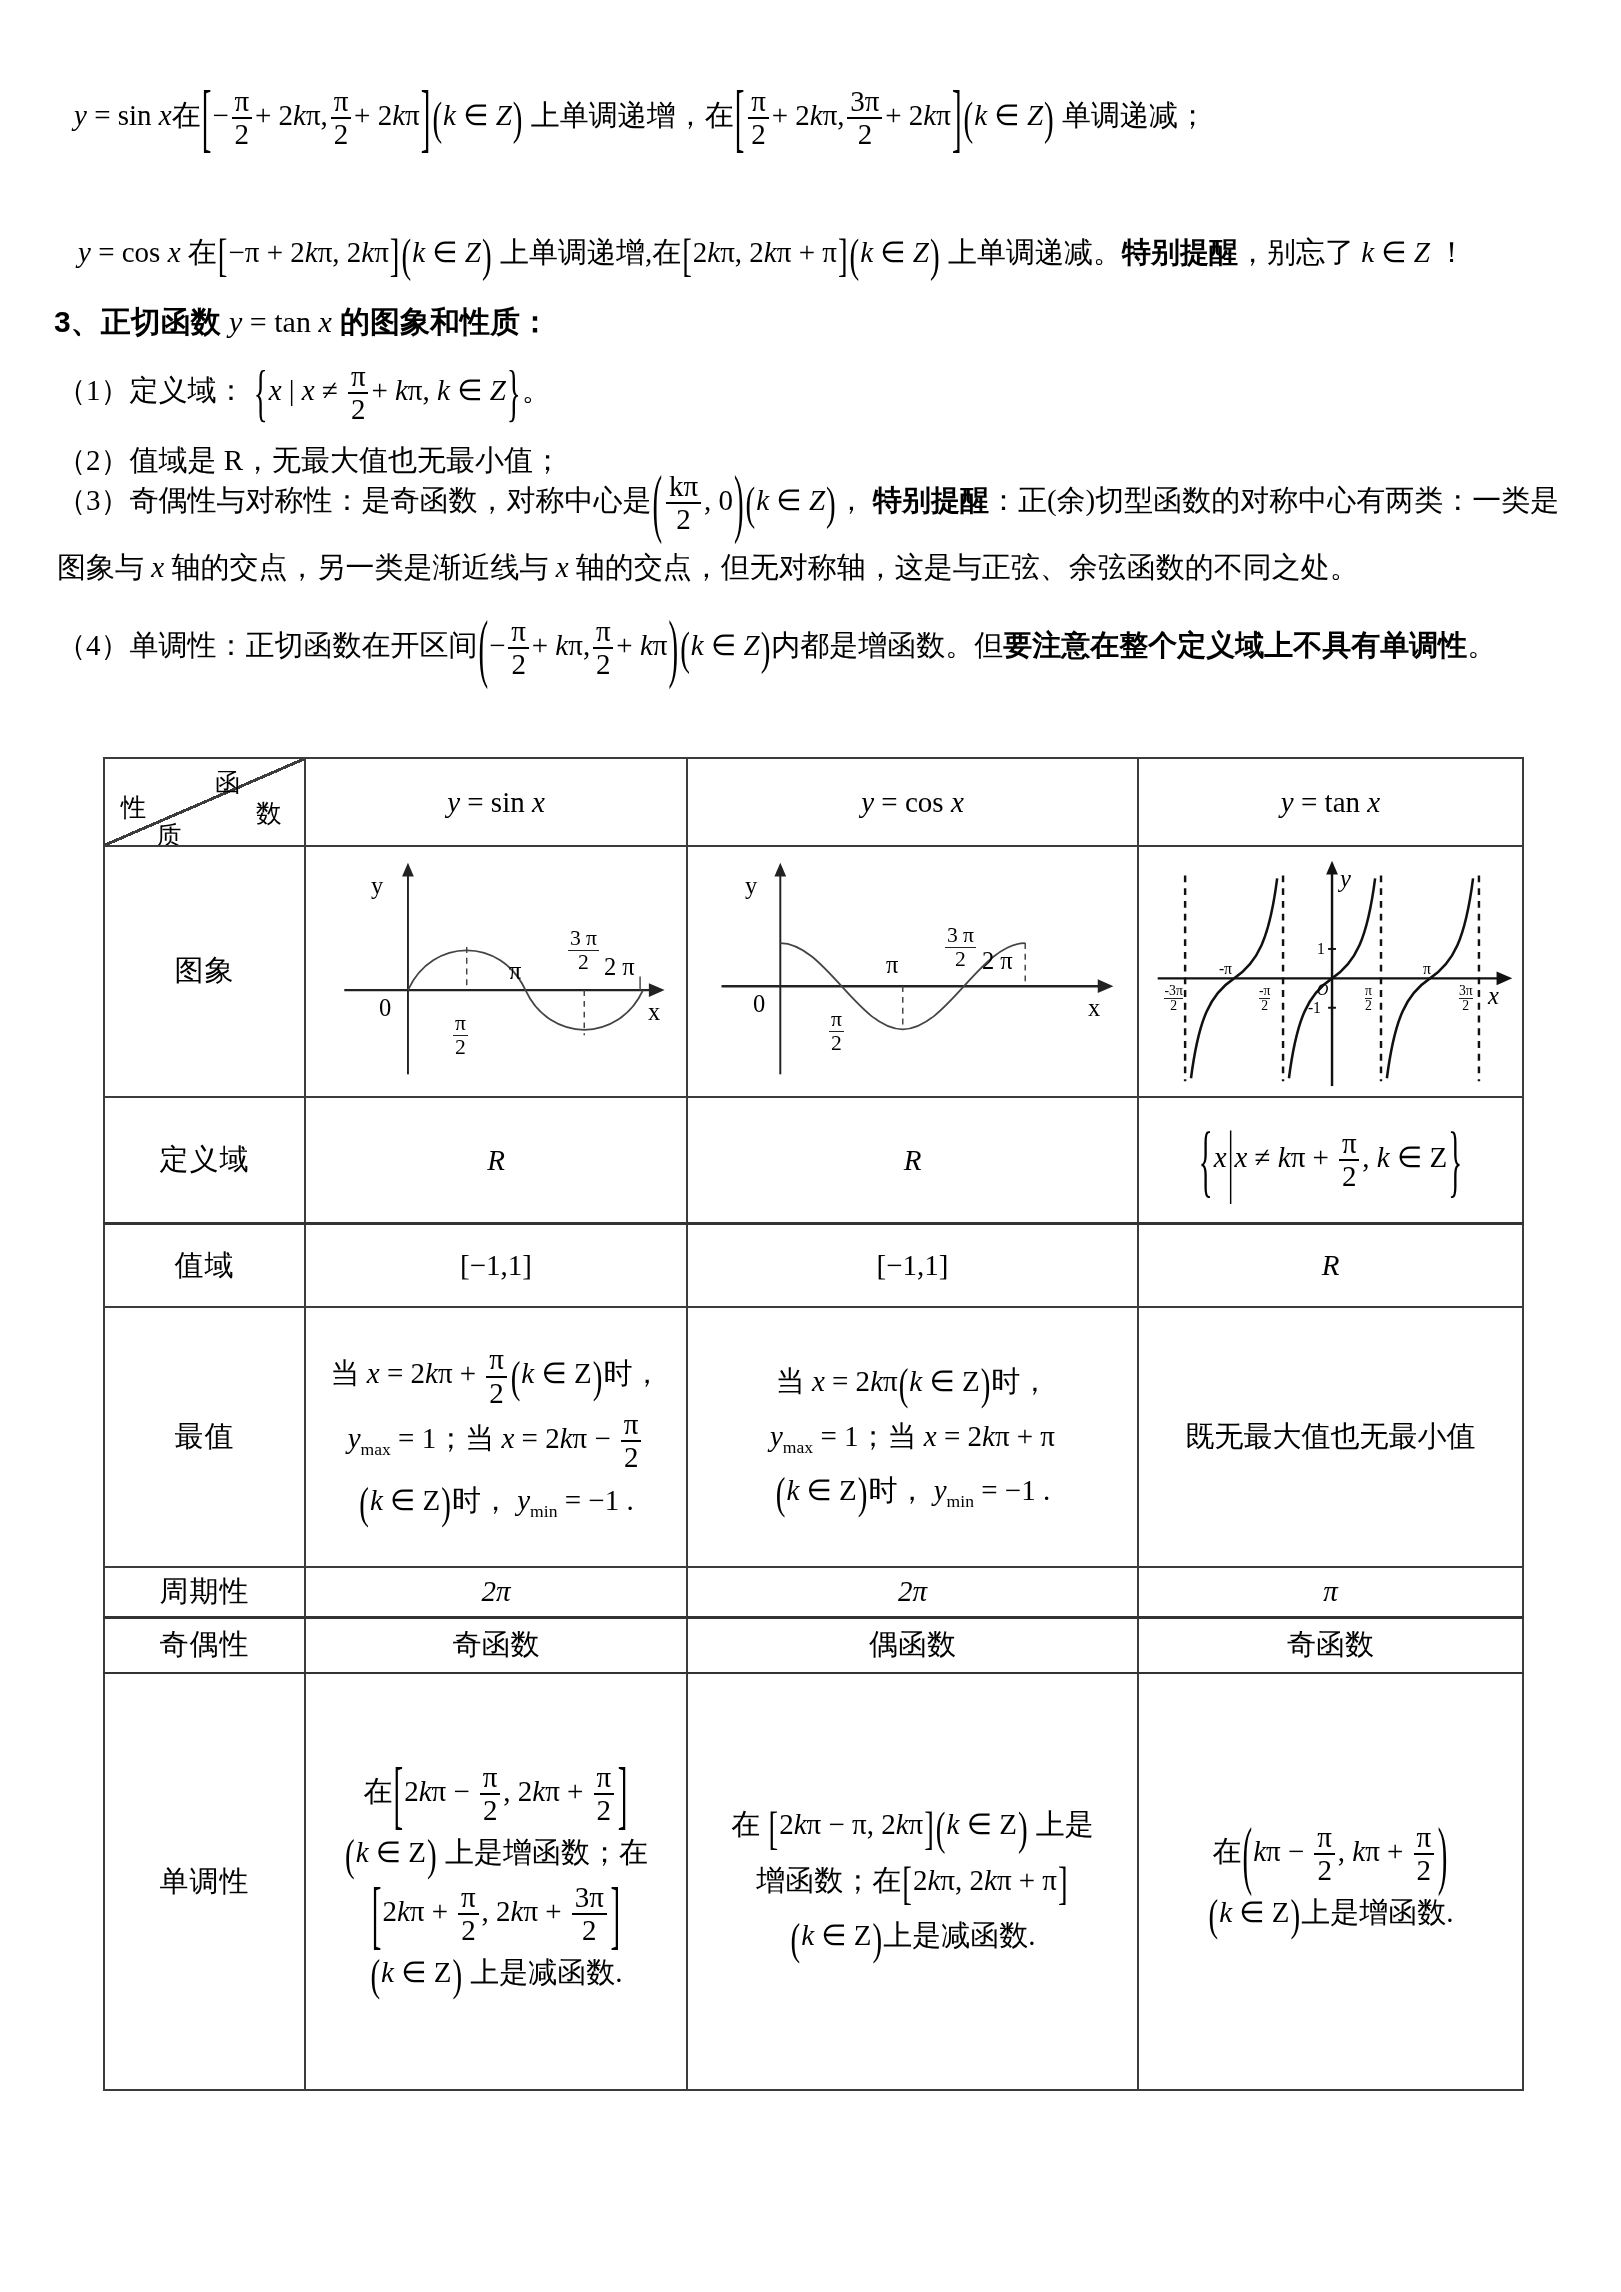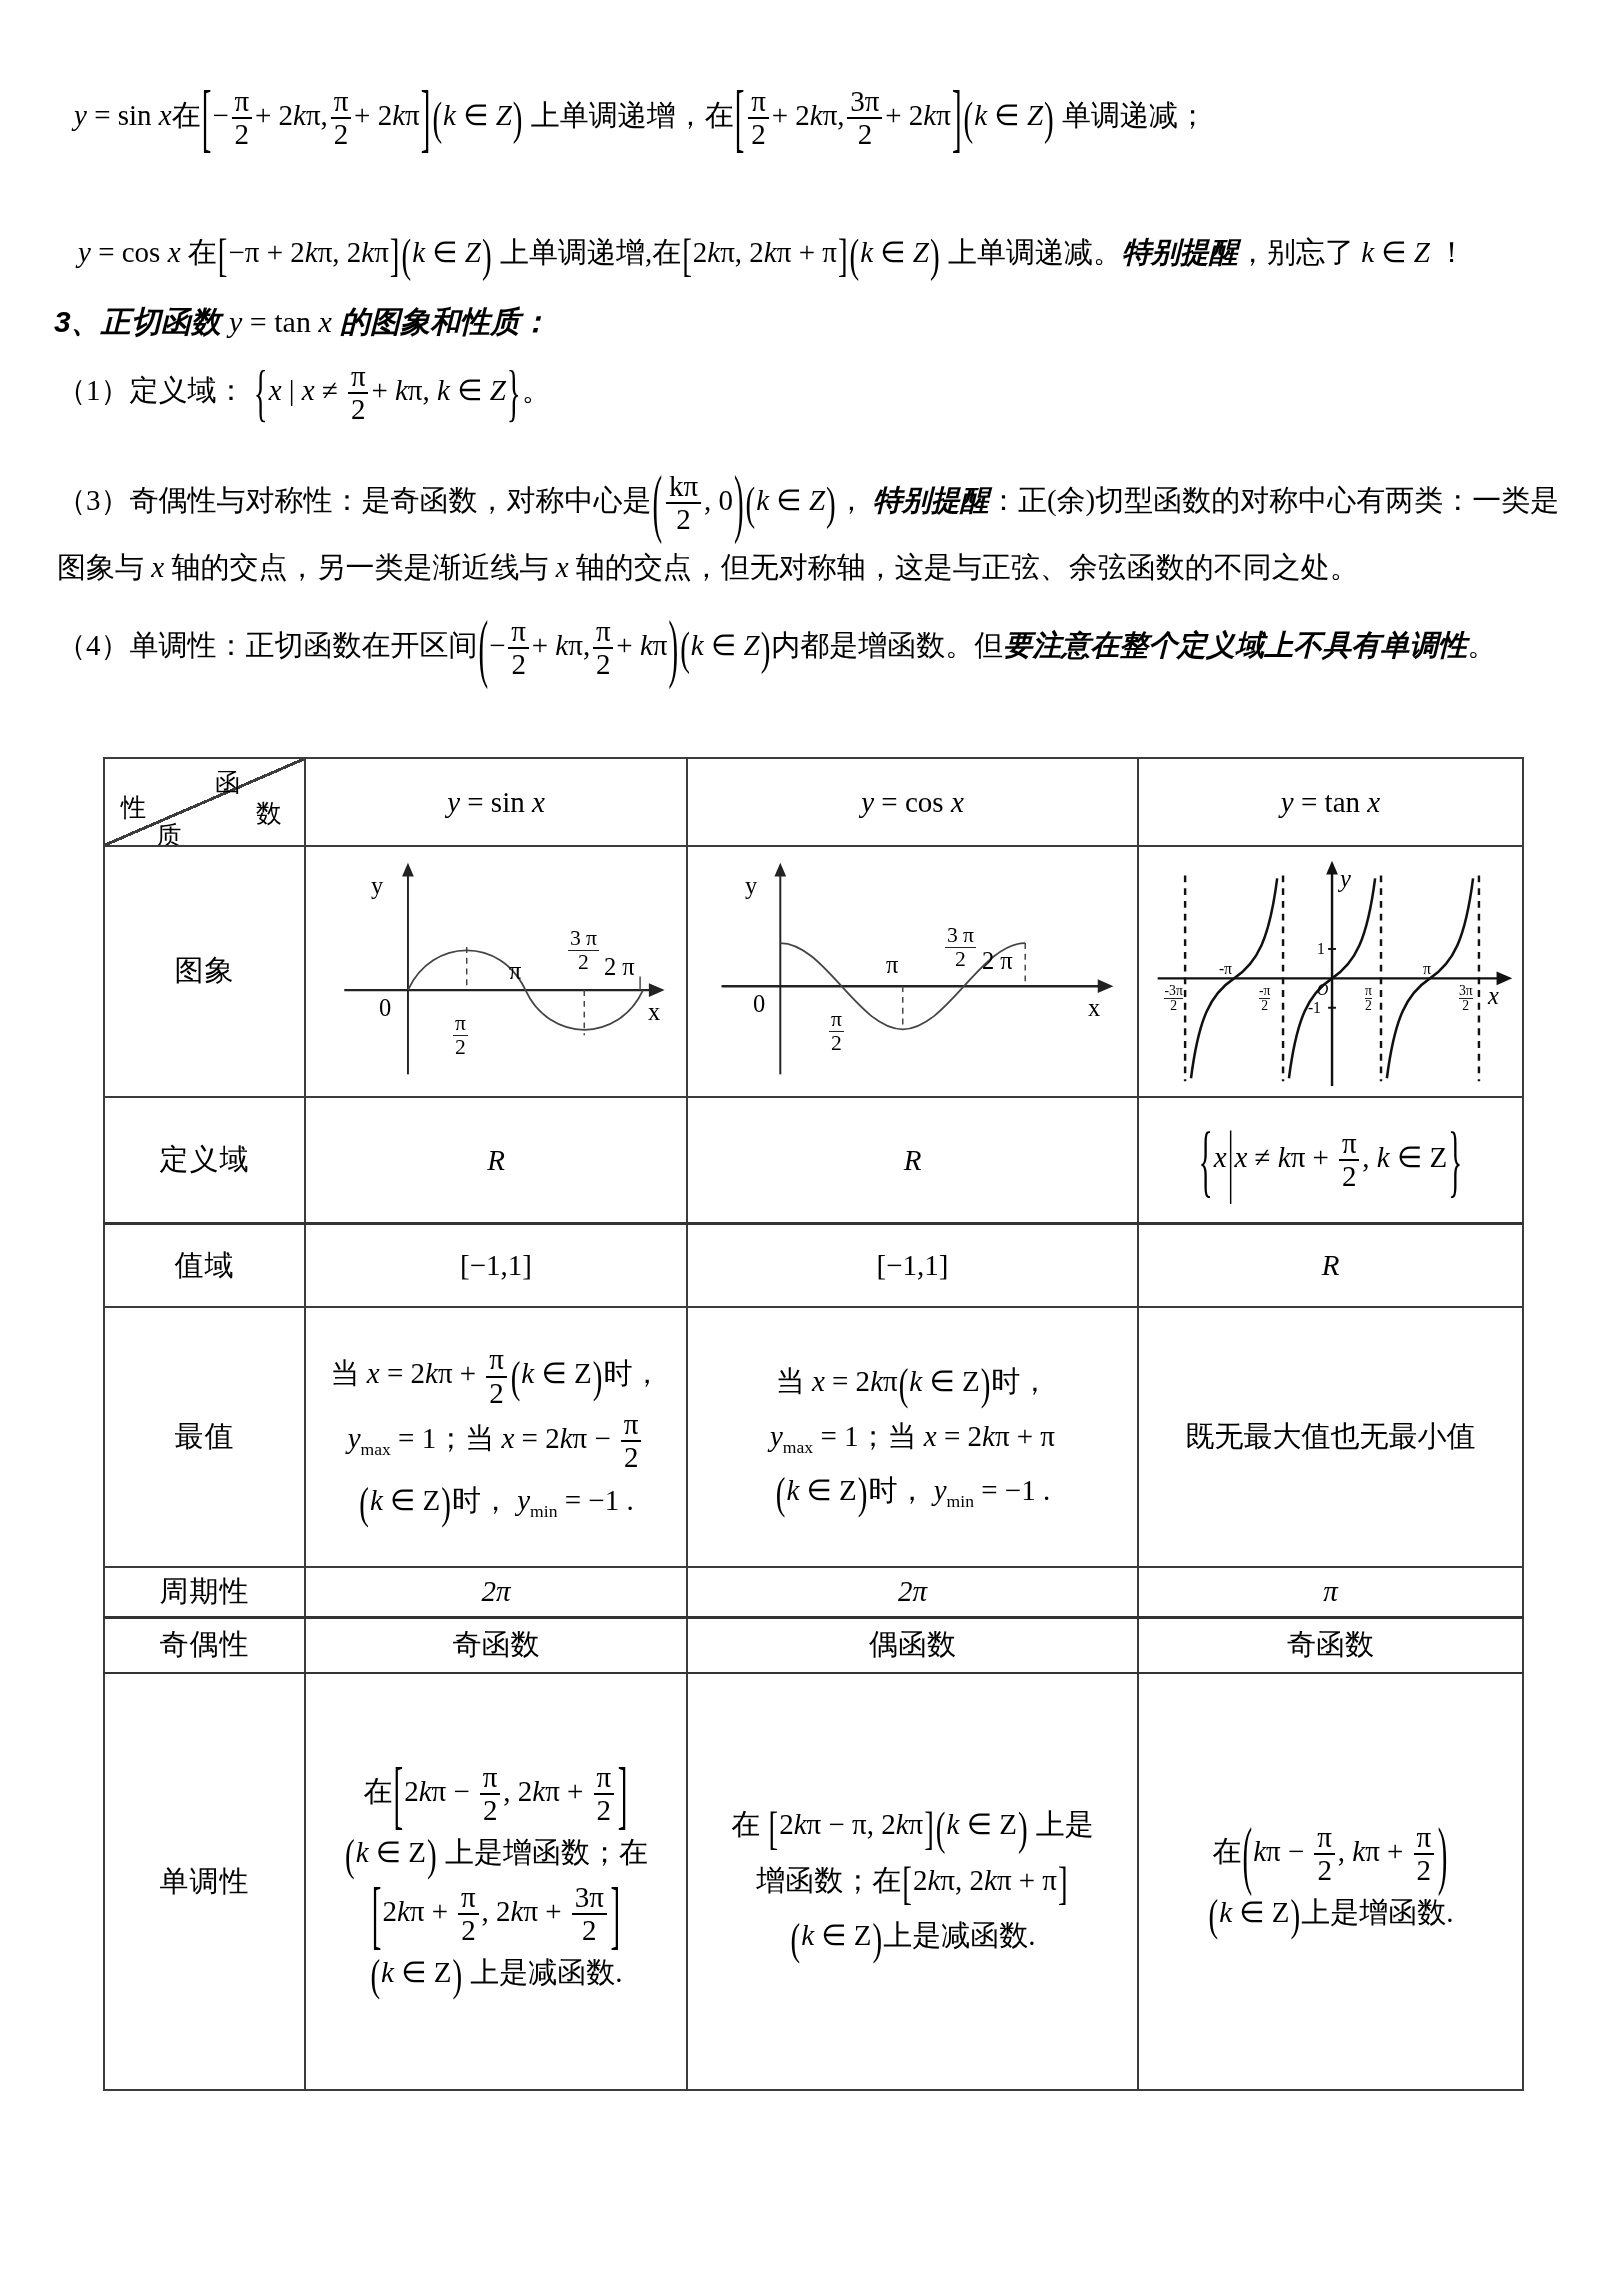--- a/index.html
+++ b/index.html
@@ -3,21 +3,21 @@
 <meta charset="utf-8">
 <style>
   html,body{margin:0;padding:0;background:#fff;}
   .page{position:relative;width:1621px;height:2293px;background:#ffffff;overflow:hidden;
         font-family:"Liberation Serif",serif;color:#000;}
   
   .mathline{position:absolute;font-size:29px;white-space:nowrap;}
   .wrapline{position:absolute;font-size:29px;line-height:63px;}
   .mt{font-family:"Liberation Serif",serif;}
   .mi{font-style:italic;font-family:"Liberation Serif",serif;}
-  .mb{font-weight:bold;font-family:"Liberation Sans",sans-serif;font-style:italic;}
+  .mb{font-weight:bold;font-family:"Liberation Sans",sans-serif;}
   .frac{display:inline-block;vertical-align:middle;text-align:center;line-height:1.08;padding:0 2.9px;}
   .frac .fn{display:block;padding:0 2.9px;}
   .frac .fd{display:block;border-top:2px solid #000;padding:0 2.9px;}
   .bk{display:inline-block;vertical-align:middle;transform:scaleY(var(--s,2));margin:0 1px;font-weight:400;}
   .msb{white-space:nowrap;}
   .msub{font-size:17.6px;vertical-align:-6.9px;}
   
   .hd{position:absolute;font-size:30px;font-weight:bold;font-family:"Liberation Sans",sans-serif;}
   
   table.props{position:absolute;left:103px;top:757px;border-collapse:collapse;table-layout:fixed;
@@ -54,20 +54,21 @@
 </head>
 <body>
 
 <div class="page">
 
   <div class="mathline" style="left:74px;top:86px;"><span class="mi">y</span><span class="mt"> = sin </span><span class="mi">x</span><span class="mt">在</span><span class="bk" style="--s: 2.6;">[</span><span class="mt">−</span><span class="frac"><span class="fn">π</span><span class="fd">2</span></span><span class="mt">+ 2</span><span class="mi">k</span><span class="mt">π,</span><span class="frac"><span class="fn">π</span><span class="fd">2</span></span><span class="mt">+ 2</span><span class="mi">k</span><span class="mt">π</span><span class="bk" style="--s: 2.6;">]</span><span class="bk" style="--s: 1.6;">(</span><span class="mi">k</span><span class="mt"> ∈ </span><span class="mi">Z</span><span class="bk" style="--s: 1.6;">)</span><span class="mt"> 上单调递增，在</span><span class="bk" style="--s: 2.6;">[</span><span class="frac"><span class="fn">π</span><span class="fd">2</span></span><span class="mt">+ 2</span><span class="mi">k</span><span class="mt">π,</span><span class="frac"><span class="fn">3π</span><span class="fd">2</span></span><span class="mt">+ 2</span><span class="mi">k</span><span class="mt">π</span><span class="bk" style="--s: 2.6;">]</span><span class="bk" style="--s: 1.6;">(</span><span class="mi">k</span><span class="mt"> ∈ </span><span class="mi">Z</span><span class="bk" style="--s: 1.6;">)</span><span class="mt"> 单调递减；</span></div>
   <div class="mathline" style="left:78px;top:233px;"><span class="mi">y</span><span class="mt"> = cos </span><span class="mi">x</span><span class="mt"> 在</span><span class="bk" style="--s: 1.6;">[</span><span class="mt">−π + 2</span><span class="mi">k</span><span class="mt">π, 2</span><span class="mi">k</span><span class="mt">π</span><span class="bk" style="--s: 1.6;">]</span><span class="bk" style="--s: 1.6;">(</span><span class="mi">k</span><span class="mt"> ∈ </span><span class="mi">Z</span><span class="bk" style="--s: 1.6;">)</span><span class="mt"> 上单调递增,在</span><span class="bk" style="--s: 1.6;">[</span><span class="mt">2</span><span class="mi">k</span><span class="mt">π, 2</span><span class="mi">k</span><span class="mt">π + π</span><span class="bk" style="--s: 1.6;">]</span><span class="bk" style="--s: 1.6;">(</span><span class="mi">k</span><span class="mt"> ∈ </span><span class="mi">Z</span><span class="bk" style="--s: 1.6;">)</span><span class="mt"> 上单调递减。</span><span class="mb">特别提醒</span><span class="mt">，别忘了 </span><span class="mi">k</span><span class="mt"> ∈ </span><span class="mi">Z</span><span class="mt"> ！</span></div>
 
   <div class="mathline" style="left:54px;top:302px;font-size:30px;"><span class="mb">3、正切函数 </span><span class="mi">y</span><span class="mt"> = tan </span><span class="mi">x</span><span class="mb"> 的图象和性质：</span></div>
   <div class="mathline" style="left:57px;top:361px;"><span class="mt">（1）定义域： </span><span class="bk" style="--s: 2.2;">{</span><span class="mi">x</span><span class="mt"> | </span><span class="mi">x</span><span class="mt"> ≠ </span><span class="frac"><span class="fn">π</span><span class="fd">2</span></span><span class="mt">+ </span><span class="mi">k</span><span class="mt">π, </span><span class="mi">k</span><span class="mt"> ∈ </span><span class="mi">Z</span><span class="bk" style="--s: 2.2;">}</span><span class="mt">。</span></div>
+  <div class="mathline" style="left:57px;top:441px;"><span class="mt">（2）值域是 R，无最大值也无最小值；</span></div>
   <div class="wrapline" style="left:57px;top:469px;width:1514px;"><span class="mt">（3）奇偶性与对称性：是奇函数，对称中心是</span><span class="bk" style="--s: 2.6;">(</span><span class="frac"><span class="fn">kπ</span><span class="fd">2</span></span><span class="mt">, 0</span><span class="bk" style="--s: 2.6;">)</span><span class="bk" style="--s: 1.6;">(</span><span class="mi">k</span><span class="mt"> ∈ </span><span class="mi">Z</span><span class="bk" style="--s: 1.6;">)</span><span class="mt">， </span><span class="mb">特别提醒</span><span class="mt">：正(余)切型函数的对称中心有两类：一类是图象与 </span><span class="mi">x</span><span class="mt"> 轴的交点，另一类是渐近线与 </span><span class="mi">x</span><span class="mt"> 轴的交点，但无对称轴，这是与正弦、余弦函数的不同之处。</span></div>
   <div class="mathline" style="left:57px;top:616px;"><span class="mt">（4）单调性：正切函数在开区间</span><span class="bk" style="--s: 2.6;">(</span><span class="mt">−</span><span class="frac"><span class="fn">π</span><span class="fd">2</span></span><span class="mt">+ </span><span class="mi">k</span><span class="mt">π,</span><span class="frac"><span class="fn">π</span><span class="fd">2</span></span><span class="mt">+ </span><span class="mi">k</span><span class="mt">π</span><span class="bk" style="--s: 2.6;">)</span><span class="bk" style="--s: 1.6;">(</span><span class="mi">k</span><span class="mt"> ∈ </span><span class="mi">Z</span><span class="bk" style="--s: 1.6;">)</span><span class="mt">内都是增函数。但</span><span class="mb">要注意在整个定义域上不具有单调性</span><span class="mt">。</span></div>
 
 
   <table class="props">
     <colgroup>
         <col style="width:201px">
         <col style="width:382px">
         <col style="width:451px">
         <col style="width:385px">

